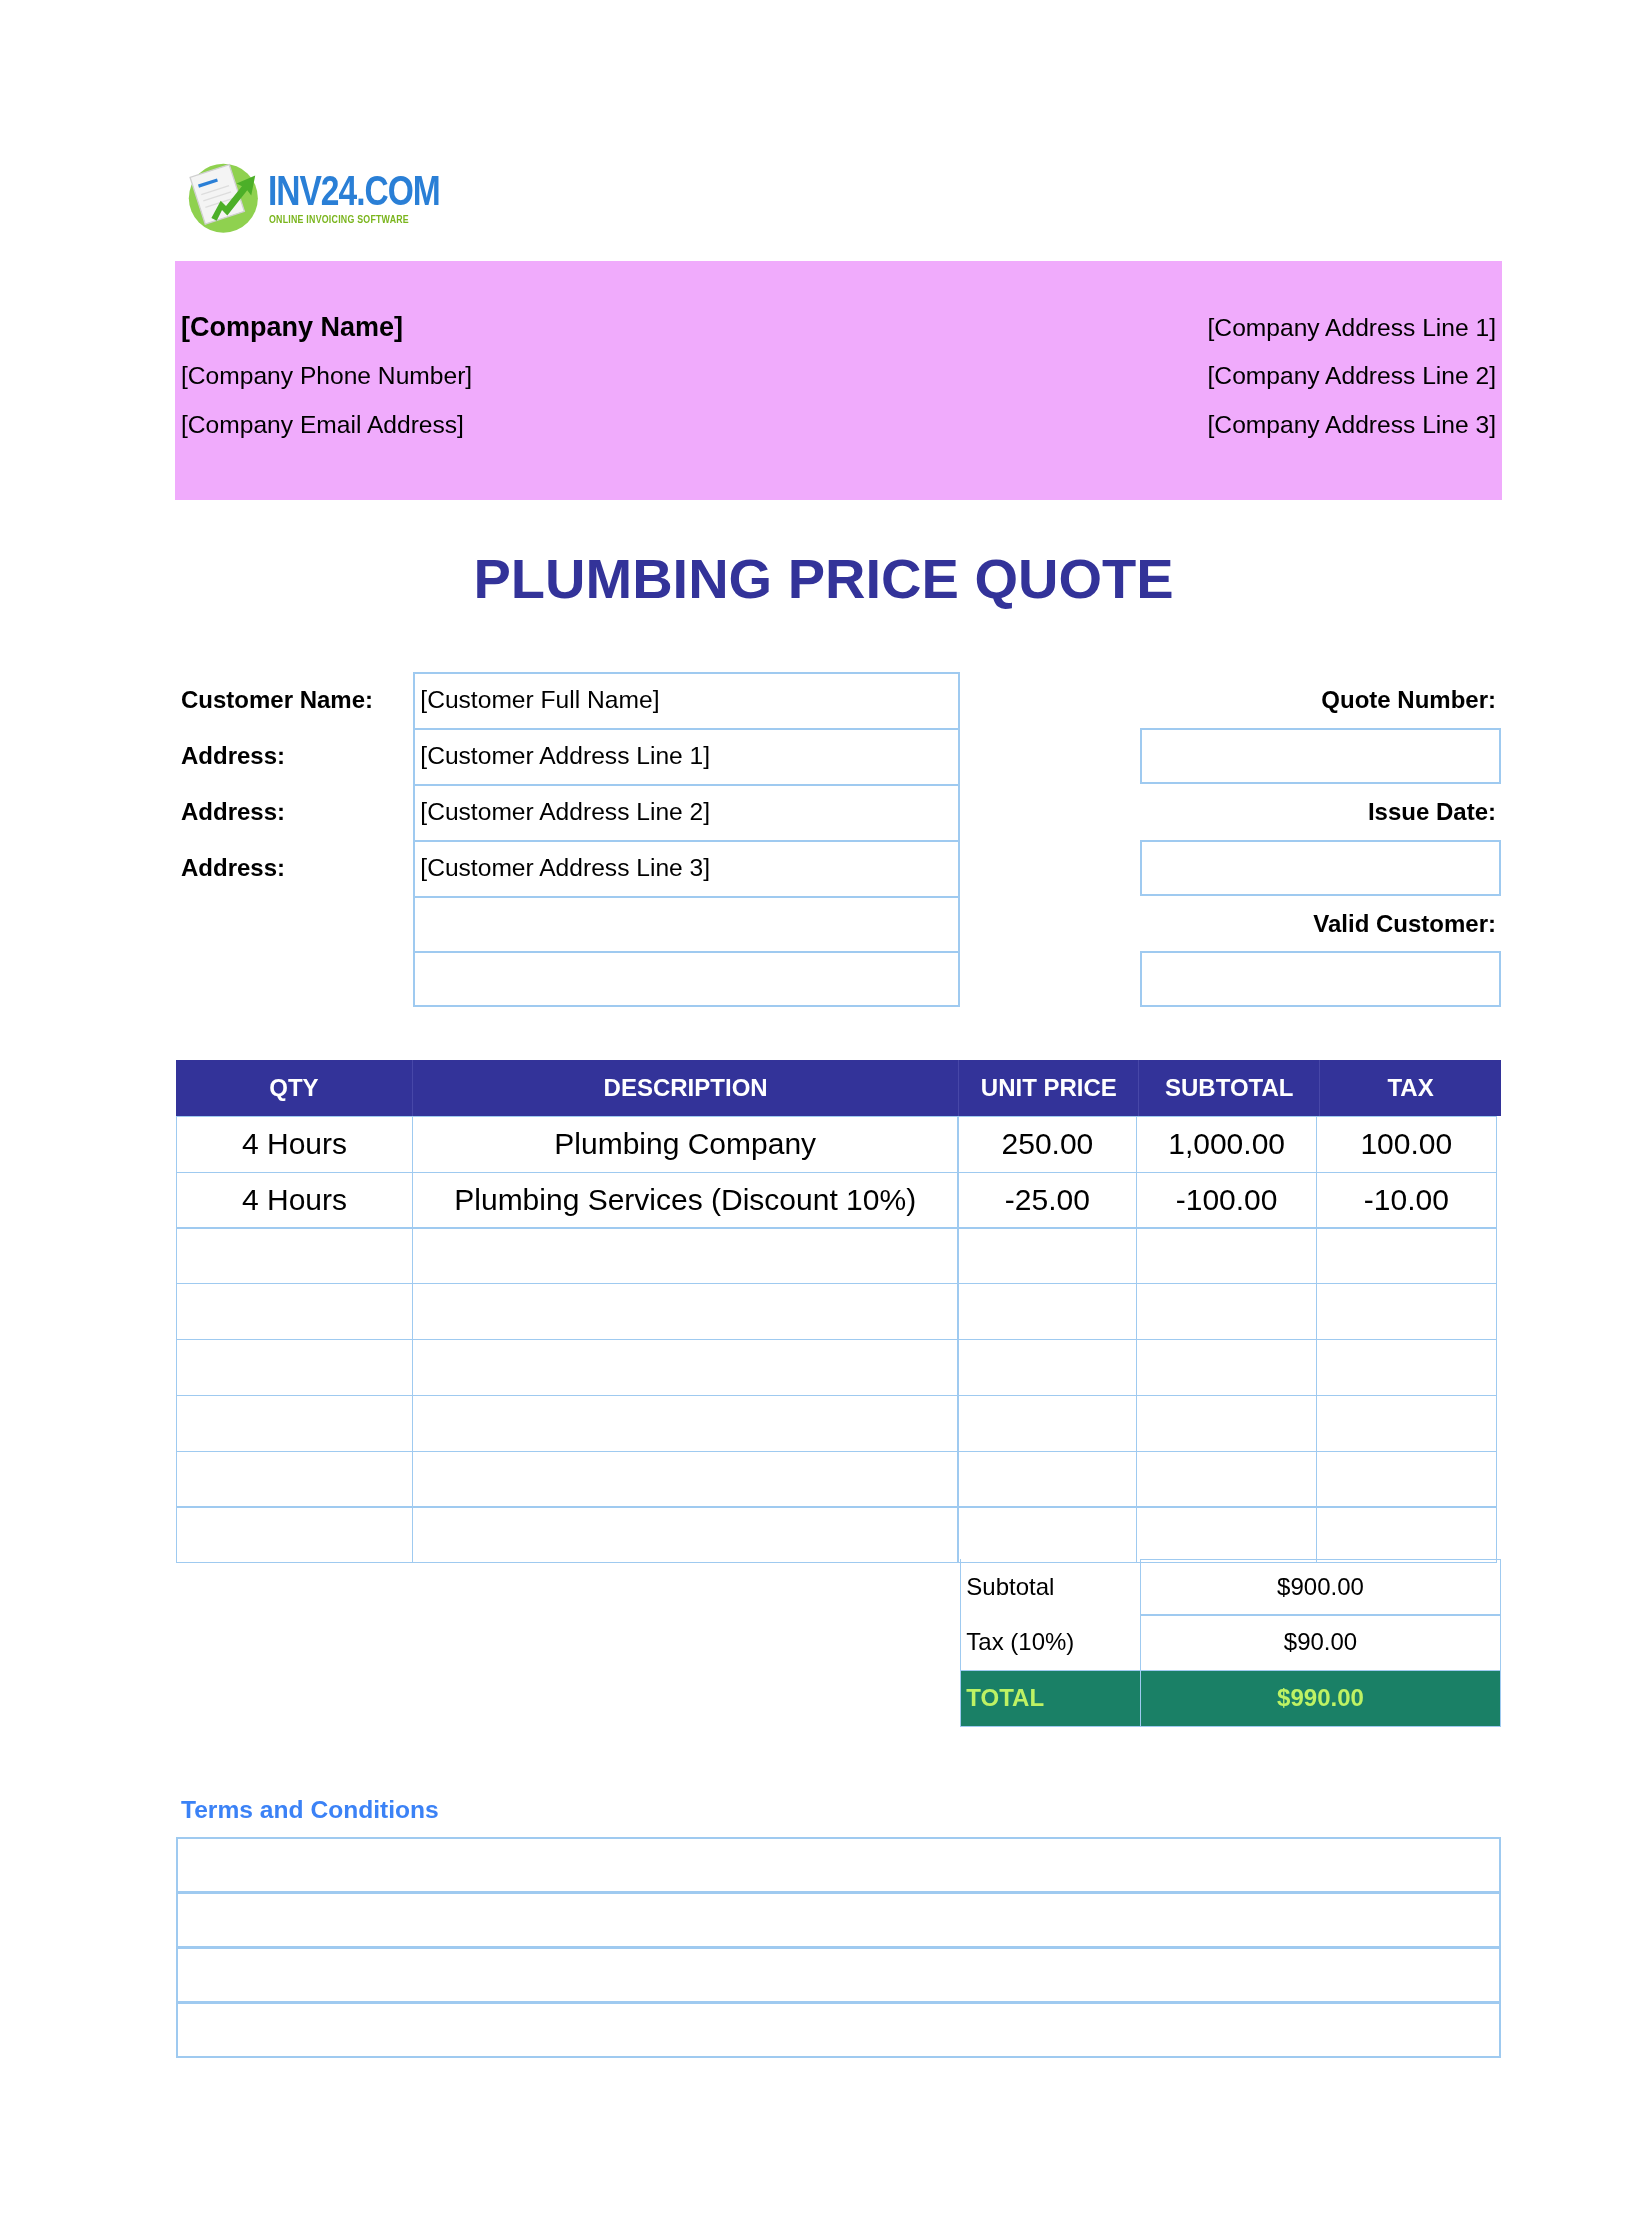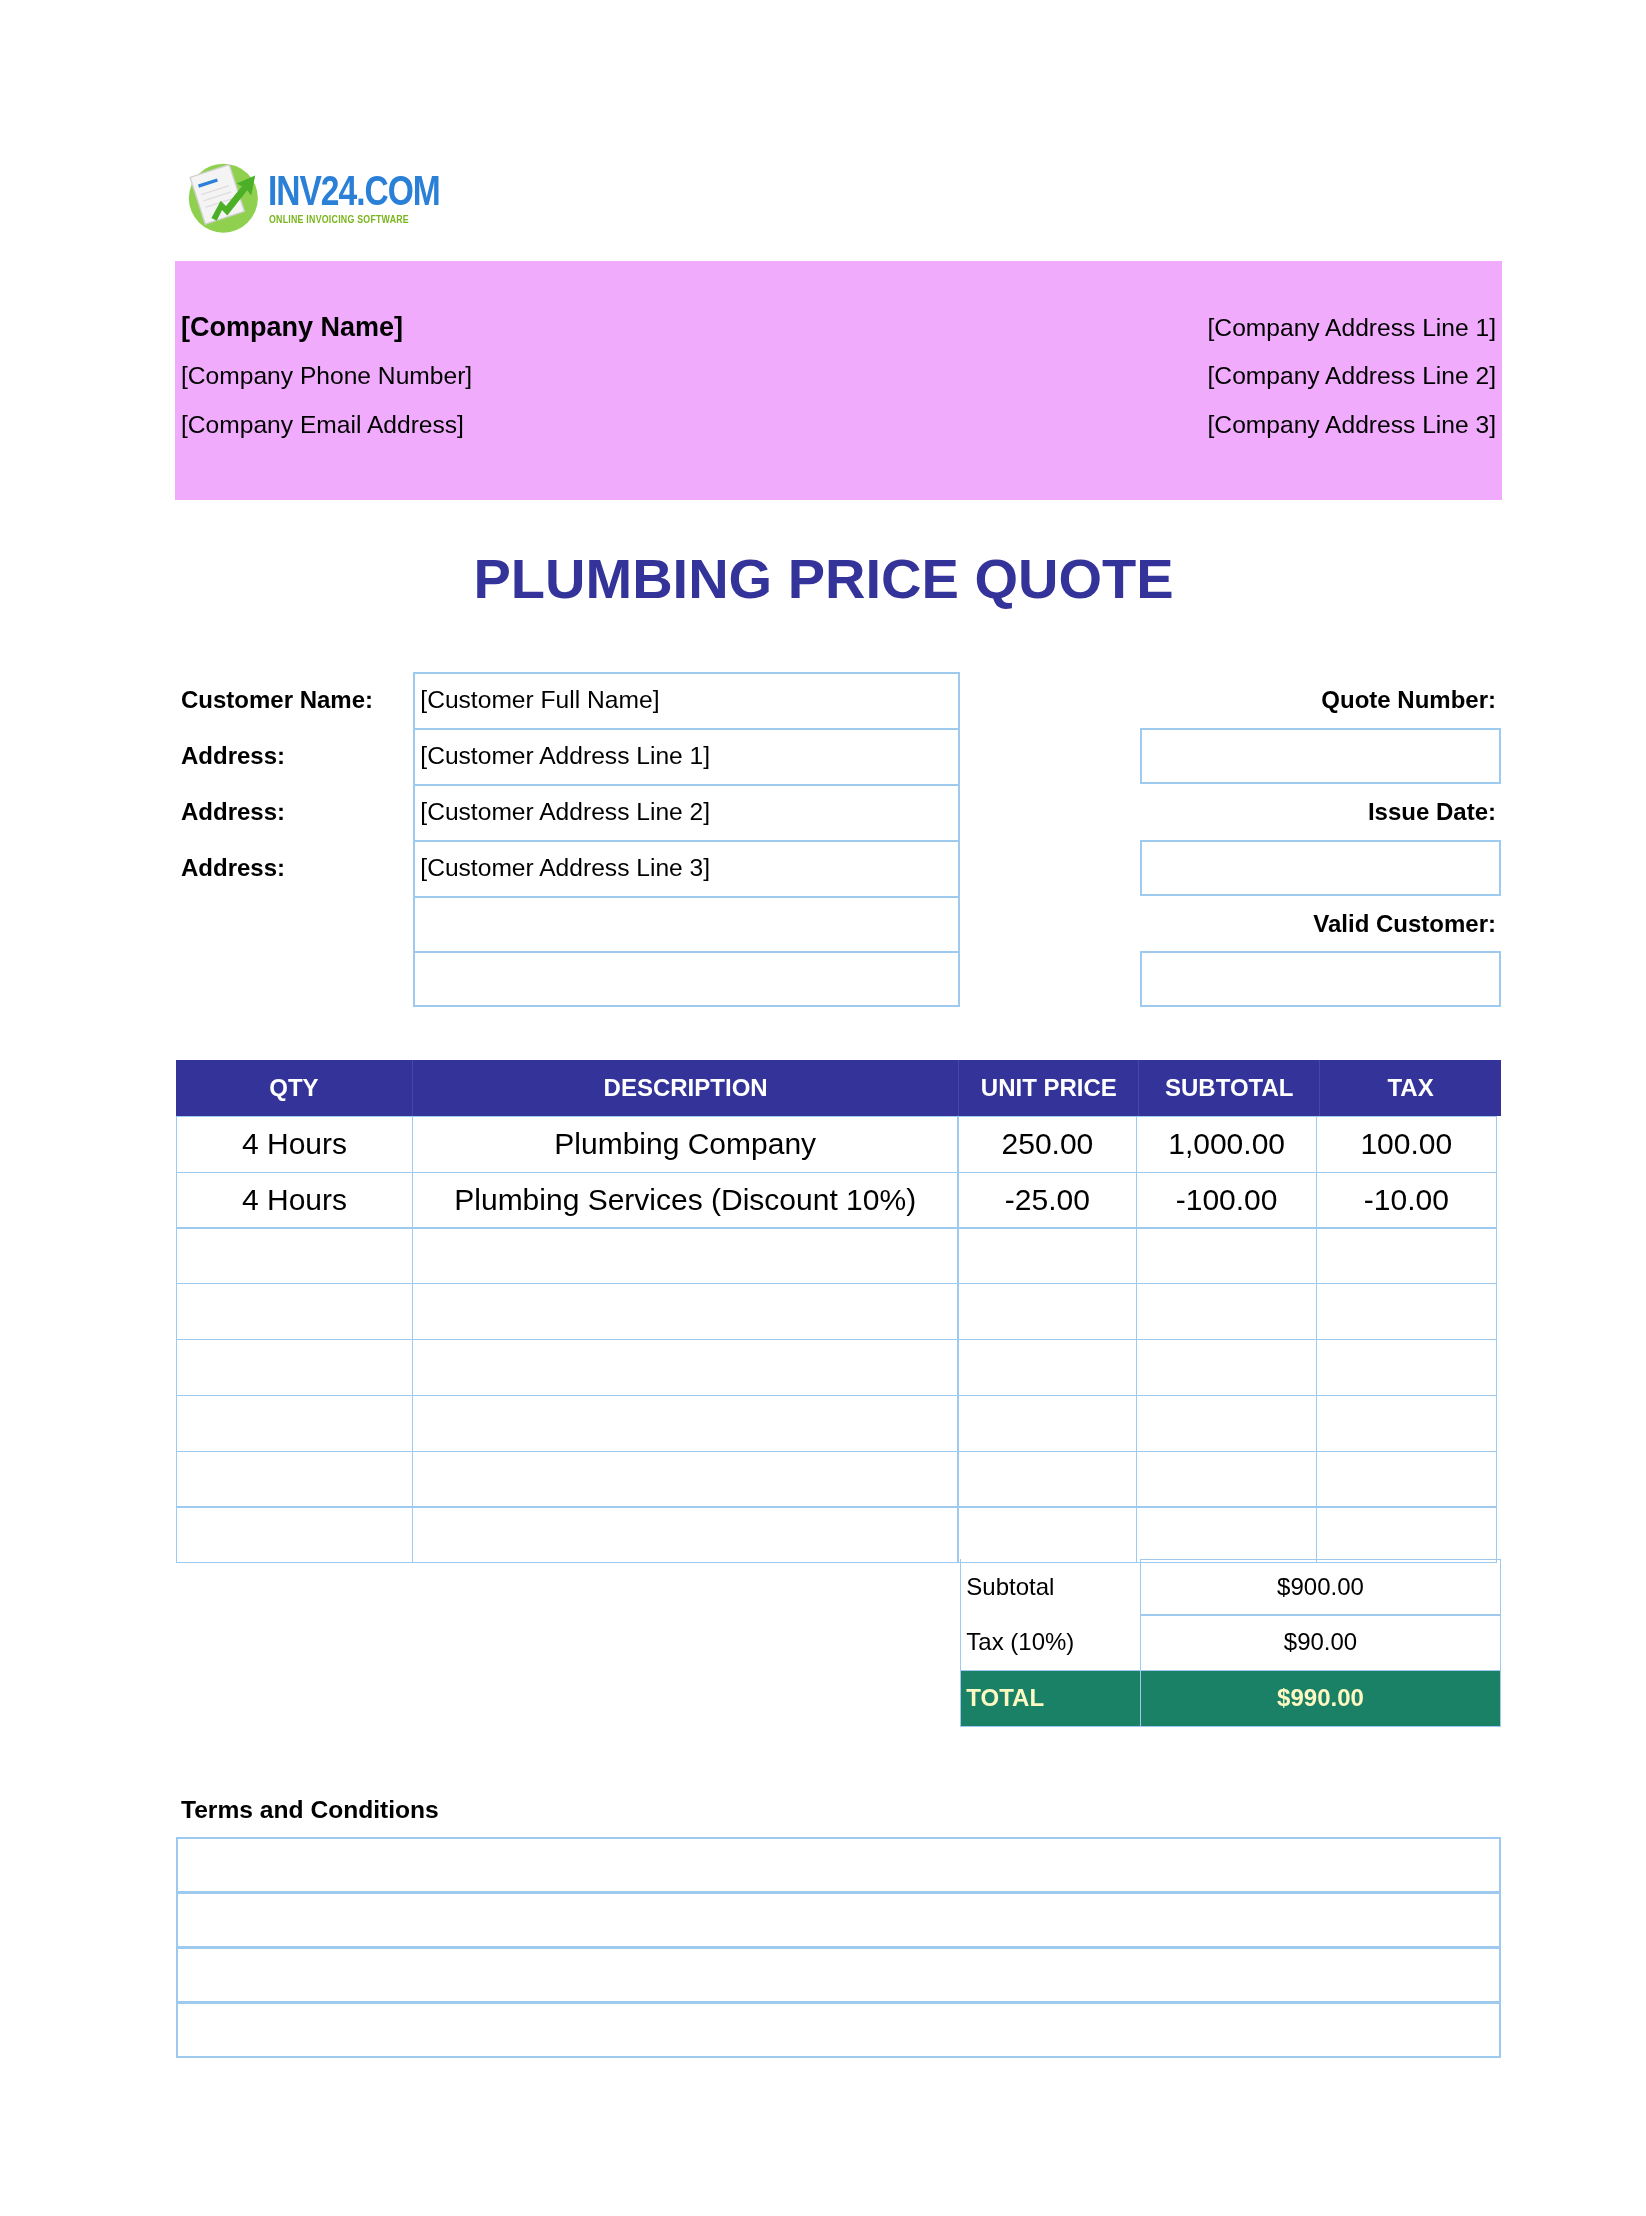--- a/index.html
+++ b/index.html
@@ -32,23 +32,23 @@
   .th:last-child { border-right:none; }
   .row { position:absolute; left:176px; width:1325px; height:56px; display:flex; }
   .td { box-sizing:border-box; border:1.3px solid #9fcaf0; margin-left:-1.3px; margin-top:-1.3px;
         height:57px; font-size:30px; line-height:54px; text-align:center; white-space:nowrap; overflow:hidden; }
   .td:first-child { margin-left:0; }
   .c1 { width:237px; } .c2 { width:547px; } .c3 { width:180px; } .c4 { width:181px; } .c5 { width:181px; }
   
   .tot-label { position:absolute; font-size:24px; line-height:56px; padding-left:5.3px; box-sizing:border-box; }
   .tot-val { position:absolute; box-sizing:border-box; border:1.3px solid #9fcaf0; text-align:center;
              font-size:24px; line-height:53px; }
-  .total-row { background:#1a8066; color:#fef9c3; font-weight:bold; }
+  .total-row { background:#1a8066; color:#bef264; font-weight:bold; }
   
-  .terms-title { left:181px; top:1794px; font-size:24.6px; font-weight:bold; color:#000000; line-height:31px; }
+  .terms-title { left:181px; top:1794px; font-size:24.6px; font-weight:bold; color:#3b82f6; line-height:31px; }
   .terms-line { position:absolute; left:176px; width:1325px; height:56px; box-sizing:border-box;
                 border:2px solid #9fcaf0; margin-top:-2px; }
 </style>
 </head>
 <body>
 
 <div class="abs logo">
   <svg class="abs" style="left:0;top:0" width="80" height="77" viewBox="0 0 120 116">
     <circle cx="56" cy="62" r="52" fill="#8fd14f"></circle>
     <g transform="rotate(-18 50 50)">

